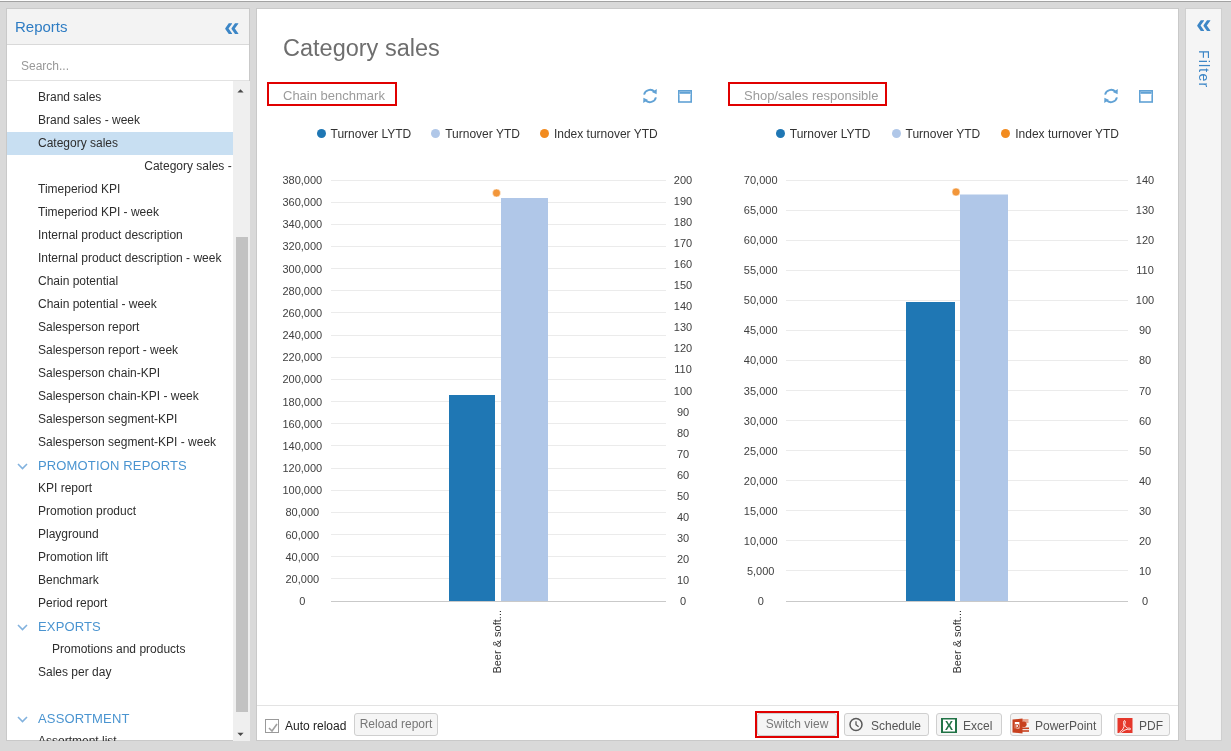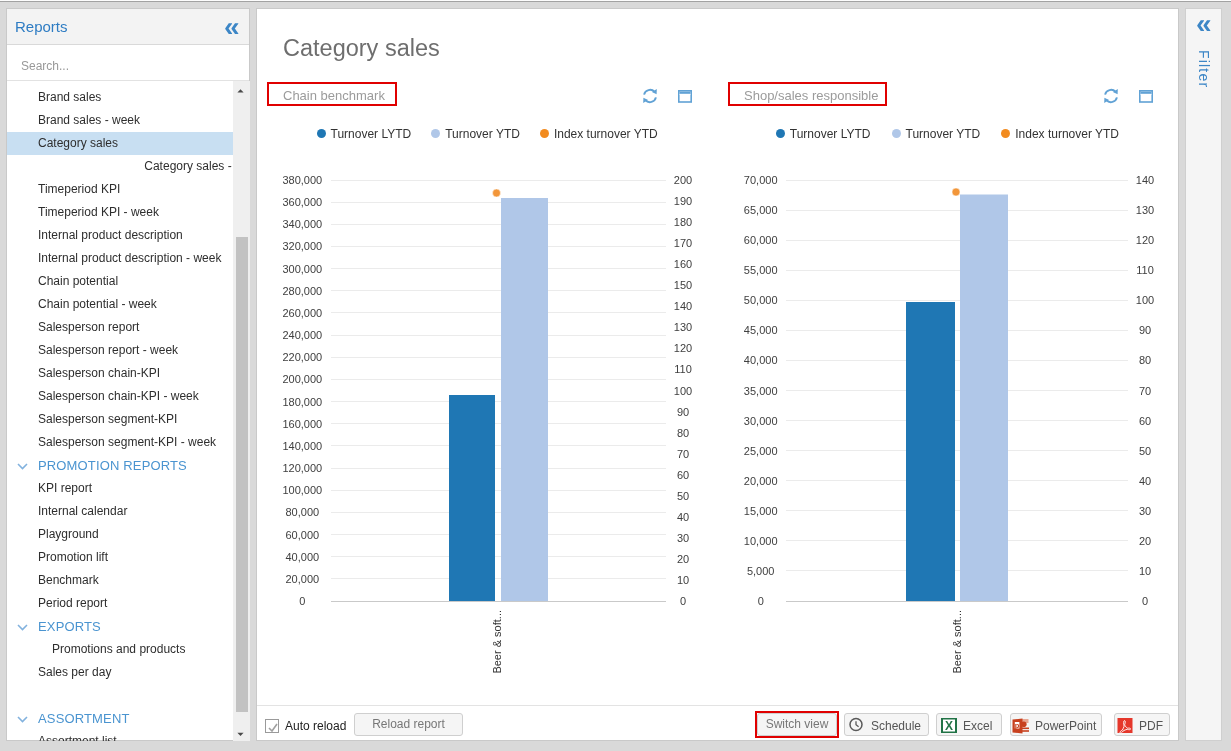--- a/index.html
+++ b/index.html
@@ -75,21 +75,21 @@
     <div class="item" style="top:234.5px;">Salesperson report</div>
     <div class="item" style="top:257.5px;">Salesperson report - week</div>
     <div class="item" style="top:280.5px;">Salesperson chain-KPI</div>
     <div class="item" style="top:303.5px;">Salesperson chain-KPI - week</div>
     <div class="item" style="top:326.5px;">Salesperson segment-KPI</div>
     <div class="item" style="top:349.5px;">Salesperson segment-KPI - week</div>
     <div class="sect" style="top:372.5px;"><svg width="11" height="7">
         <path d="M1 1 L5.5 5.5 L10 1" stroke="#82b2de" stroke-width="1.6" fill="none"></path>
       </svg>PROMOTION REPORTS</div>
     <div class="item" style="top:395.5px;">KPI report</div>
-    <div class="item" style="top:418.5px;">Internal calendar</div>
+    <div class="item" style="top:418.5px;">Promotion product</div>
     <div class="item" style="top:441.5px;">Playground</div>
     <div class="item" style="top:464.5px;">Promotion lift</div>
     <div class="item" style="top:487.5px;">Benchmark</div>
     <div class="item" style="top:510.5px;">Period report</div>
     <div class="sect" style="top:533.5px;"><svg width="11" height="7">
         <path d="M1 1 L5.5 5.5 L10 1" stroke="#82b2de" stroke-width="1.6" fill="none"></path>
       </svg>EXPORTS</div>
     <div class="item" style="top:556.5px;padding-left:45px;">Promotions and products</div>
     <div class="item" style="top:579.5px;">Sales per day</div>
     <div class="sect" style="top:625.5px;"><svg width="11" height="7">
@@ -270,21 +270,21 @@
     <text x="703.5" y="450" font-size="11" fill="#333" text-anchor="end" transform="rotate(-90 703.5 450)">Beer &amp; soft...</text>
   </svg>
 
   <div class="abs" id="tb-line"></div>
   <div class="abs" id="cb">
     <svg width="12" height="12">
       <path d="M2 6 L5 9 L10 2" stroke="#a0a0a0" stroke-width="1.6" fill="none"></path>
     </svg>
   </div>
   <div class="abs" id="cb-label">Auto reload</div>
-  <div class="btn" style="left:354px; width:109px;">Reload report</div>
+  <div class="btn" style="left:354px; width:84px;">Reload report</div>
   <div class="redbox" style="left:755px; top:711px; width:84px; height:27px;"></div>
   <div class="btn" style="left:757px; width:80px;">Switch view</div>
   <div class="btn" style="left:844px; width:85px;"></div>
   <svg class="abs" style="left:849px; top:717px;" width="16" height="16" id="clock">
     <circle cx="7" cy="7.5" r="6" fill="none" stroke="#5a5a5a" stroke-width="1.5"></circle>
     <path d="M7 4.2 L7 7.8 L9.6 9.8" fill="none" stroke="#5a5a5a" stroke-width="1.3"></path>
   </svg>
   <div class="btxt" style="left:871px;">Schedule</div>
   <div class="btn" style="left:936px; width:66px;"></div>
   <svg class="abs" style="left:941px; top:718px;" width="16" height="15" id="xlicon">

